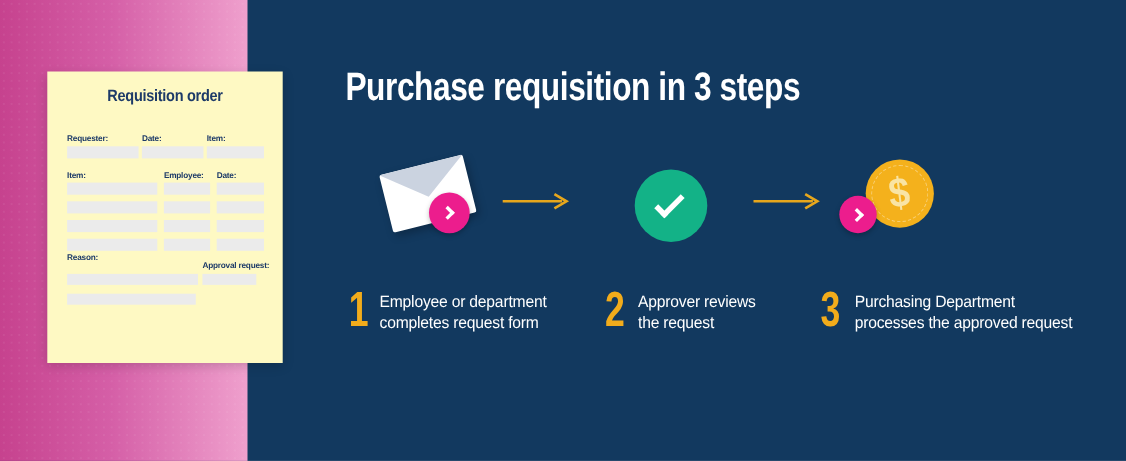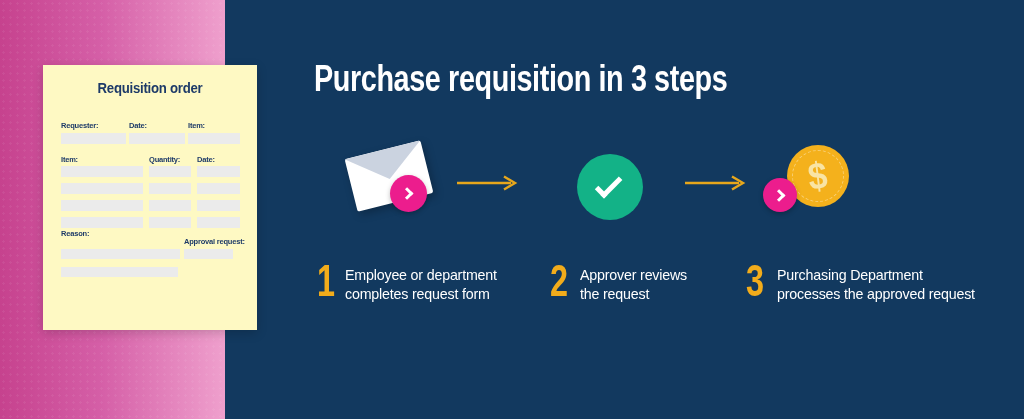--- a/index.html
+++ b/index.html
@@ -118,21 +118,21 @@
     <div class="card-title">Requisition order</div>
 
     <span class="lbl" style="left:18px;top:56px">Requester:</span>
     <span class="lbl" style="left:86px;top:56px">Date:</span>
     <span class="lbl" style="left:145px;top:56px">Item:</span>
     <div class="box" style="left:18px;top:68px;width:65px;height:11px"></div>
     <div class="box" style="left:86px;top:68px;width:56px;height:11px"></div>
     <div class="box" style="left:145px;top:68px;width:52px;height:11px"></div>
 
     <span class="lbl" style="left:18px;top:90px">Item:</span>
-    <span class="lbl" style="left:106px;top:90px">Quantity:</span>
+    <span class="lbl" style="left:106px;top:90px">Employee:</span>
     <span class="lbl" style="left:154px;top:90px">Date:</span>
 
     <div class="box" style="left:18px;top:101px;width:82px;height:11px"></div>
     <div class="box" style="left:106px;top:101px;width:42px;height:11px"></div>
     <div class="box" style="left:154px;top:101px;width:43px;height:11px"></div>
 
     <div class="box" style="left:18px;top:118px;width:82px;height:11px"></div>
     <div class="box" style="left:106px;top:118px;width:42px;height:11px"></div>
     <div class="box" style="left:154px;top:118px;width:43px;height:11px"></div>
 

